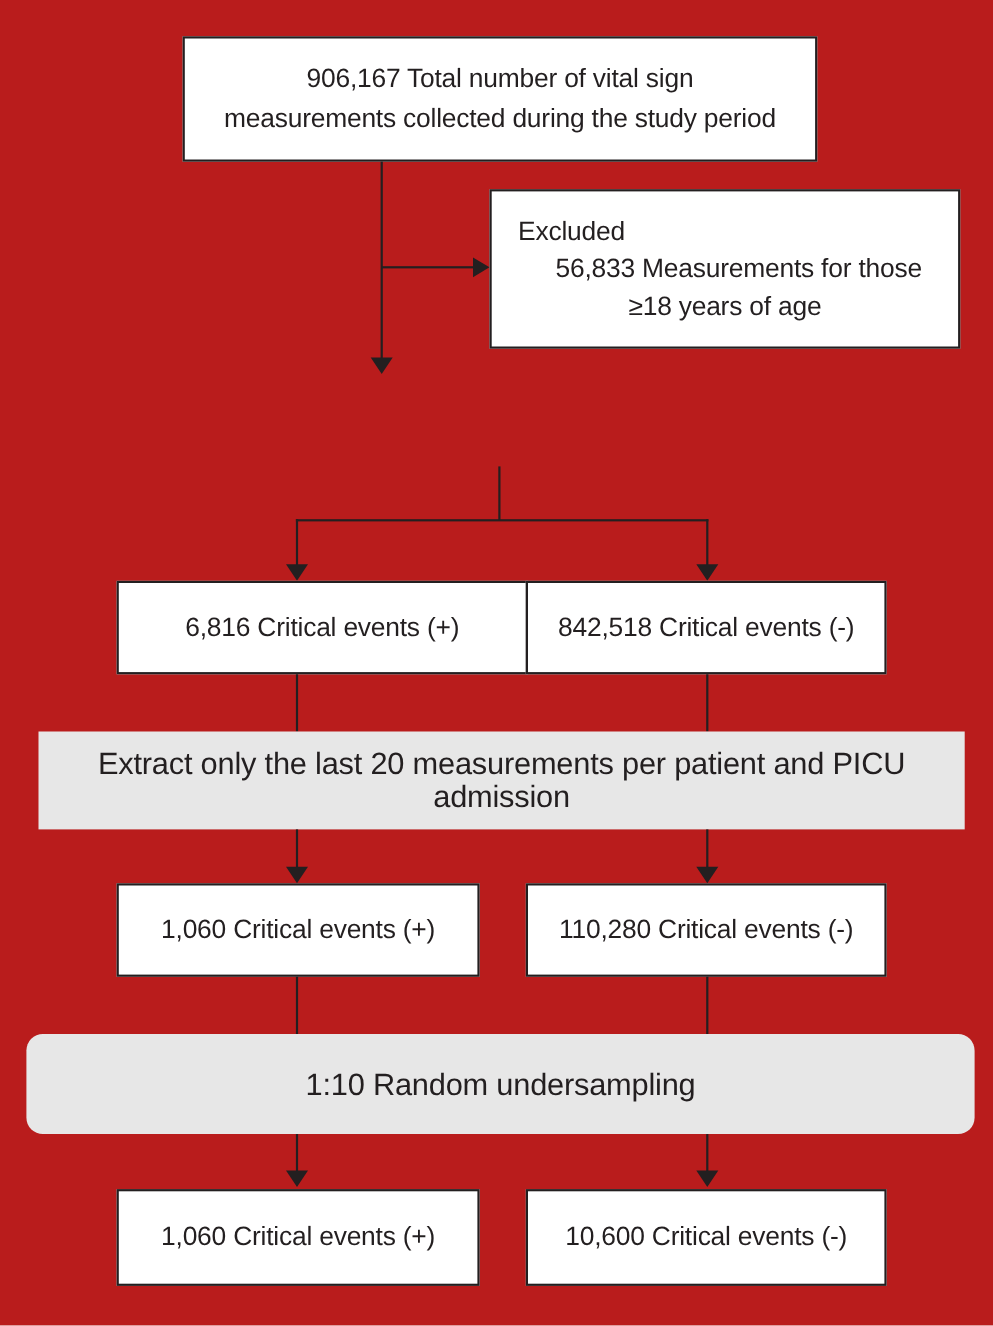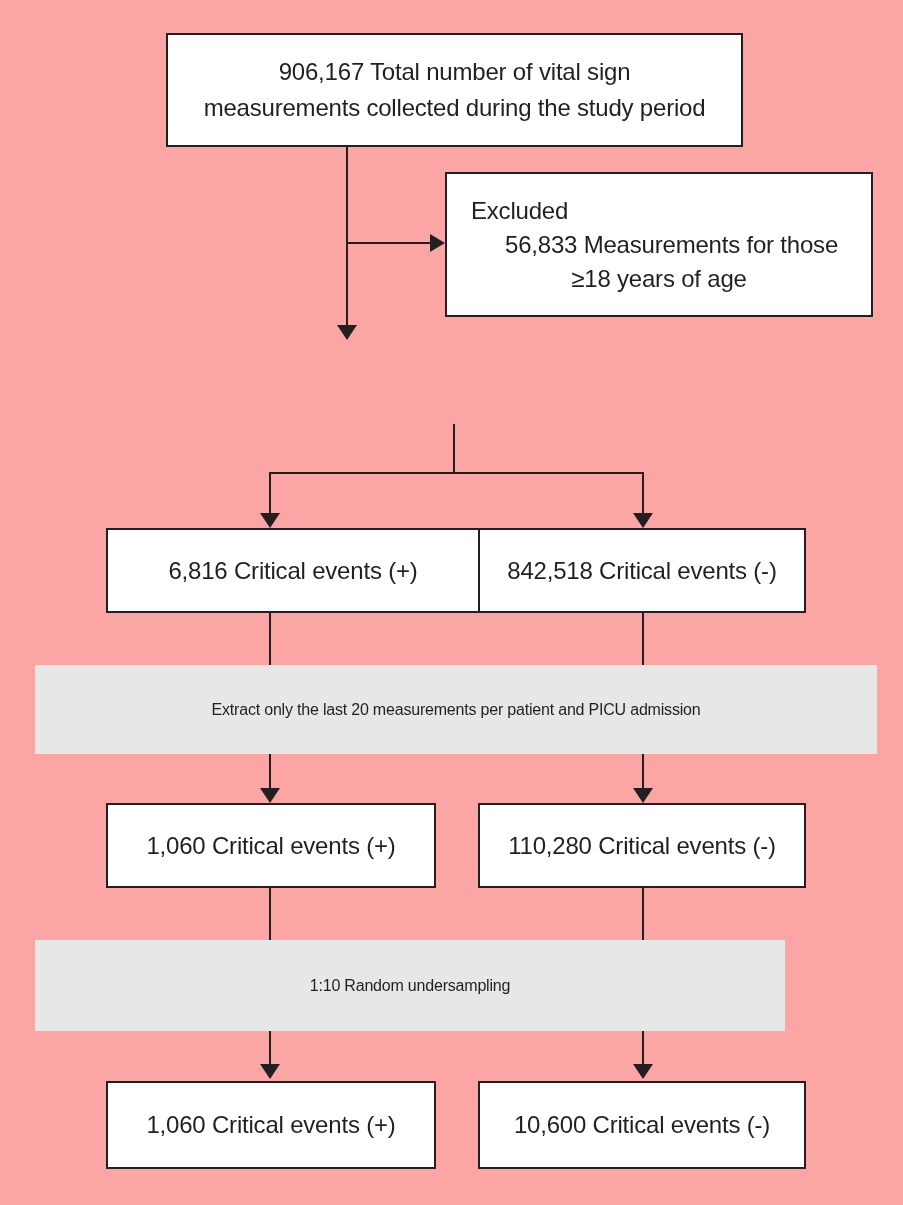--- a/index.html
+++ b/index.html
@@ -1,19 +1,19 @@
 <!DOCTYPE html>
 <html><head>
 <meta charset="utf-8">
 <style>
   html,body{margin:0;padding:0;background:#ffffff;}
   .canvas{
     position:relative;
     width:903px;height:1205px;
-    background:#fca5a5;
+    background:#b91c1c;
     font-family:"Liberation Sans","DejaVu Sans",sans-serif;
     color:#231f20;
     overflow:hidden;
   }
   .box{
     position:absolute;
     box-sizing:border-box;
     border:2px solid #231f20;
     background:#ffffff;
     display:flex;
@@ -27,21 +27,21 @@
   }
   .box.left-align{align-items:stretch;text-align:left;}
   .band{
     position:absolute;
     box-sizing:border-box;
     background:#e7e7e7;
     display:flex;
     justify-content:center;
     align-items:center;
     text-align:center;
-    font-size:16px;
+    font-size:28px;
     line-height:30px;
     letter-spacing:-0.2px;
   }
   .vline{position:absolute;width:2px;background:#231f20;}
   .hline{position:absolute;height:2px;background:#231f20;}
   .arrow-down{
     position:absolute;width:0;height:0;
     border-left:10px solid transparent;
     border-right:10px solid transparent;
     border-top:15px solid #231f20;
@@ -108,21 +108,21 @@
   <div class="box" style="left:106px;top:803px;width:330px;height:85px;">
     <div>1,060 Critical events (+)</div>
   </div>
   <div class="box" style="left:478px;top:803px;width:328px;height:85px;">
     <div>110,280 Critical events (-)</div>
   </div>
 
   <div class="vline" style="left:269px;top:888px;height:52px;"></div>
   <div class="vline" style="left:642px;top:888px;height:52px;"></div>
 
-  <div class="band" style="left:35px;top:940px;width:750px;height:91px;">
+  <div class="band" style="left:24px;top:940px;width:862px;height:91px;border-radius:15px;">
     <div>1:10 Random undersampling</div>
   </div>
 
   <div class="vline" style="left:269px;top:1031px;height:35px;"></div>
   <div class="vline" style="left:642px;top:1031px;height:35px;"></div>
   <div class="arrow-down" style="left:260px;top:1064px;"></div>
   <div class="arrow-down" style="left:633px;top:1064px;"></div>
 
   <div class="box" style="left:106px;top:1081px;width:330px;height:88px;">
     <div>1,060 Critical events (+)</div>

